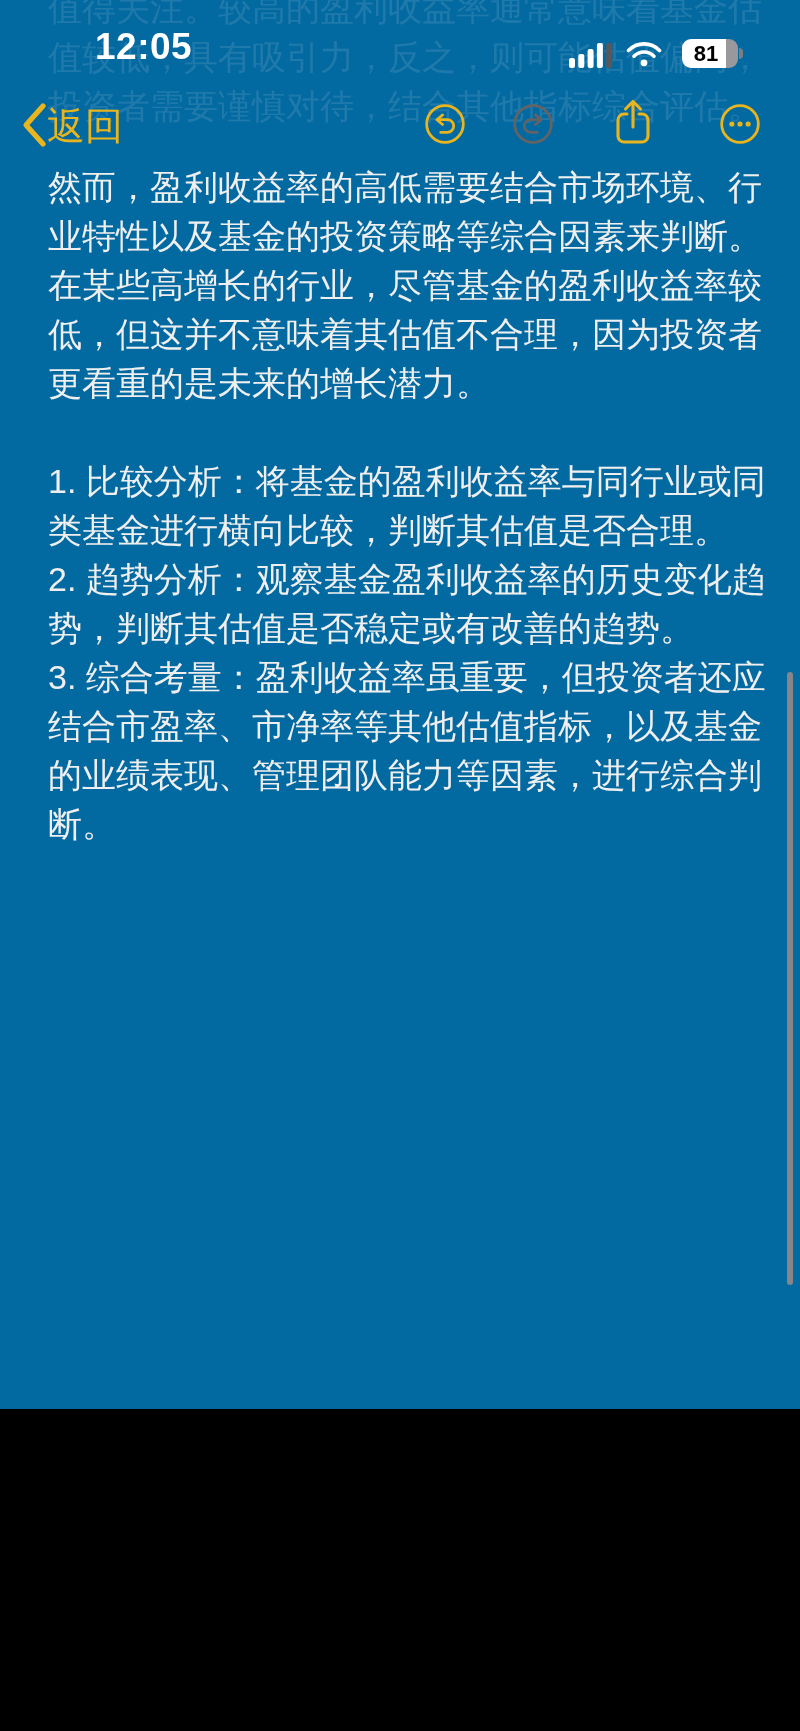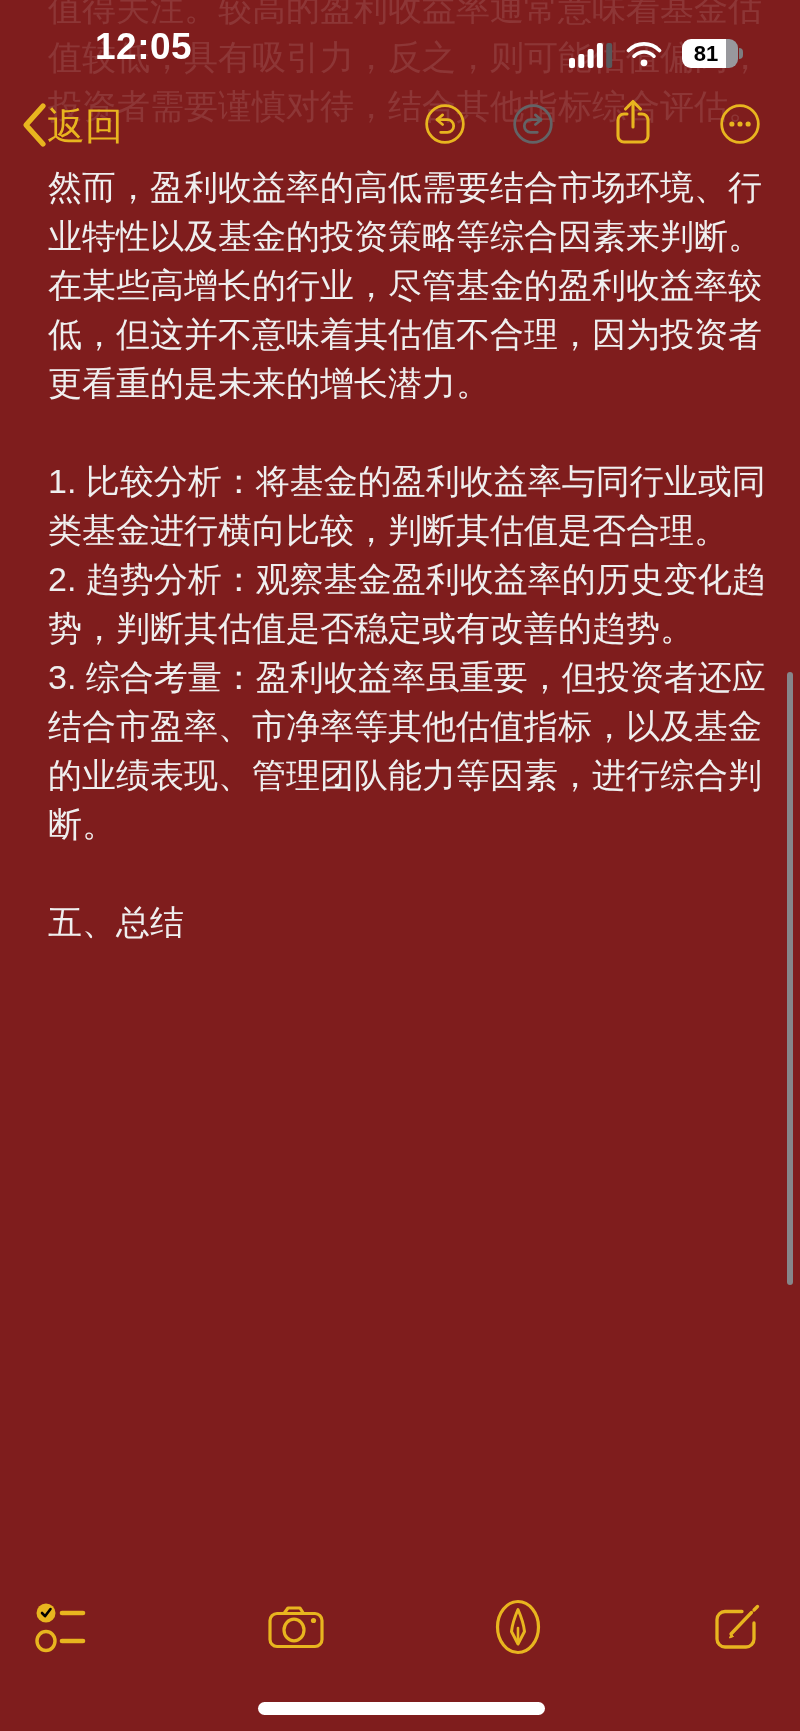--- a/index.html
+++ b/index.html
@@ -1,21 +1,21 @@
 <!DOCTYPE html>
 <html style="--accent: #e8b51f; --text: #efefef; --scrollbar: #86868a;"><head>
 <meta charset="utf-8">
 <style>
   * { margin: 0; padding: 0; box-sizing: border-box; }
   html, body { background: #000; }
   body { font-family: "Liberation Sans", "DejaVu Sans", sans-serif; }
   .screen {
     position: relative;
-    width: 800px; height: 1731px;
-    background: #7f1d1d;
+    width: 800px; height: 1409px;
+    background: #0369a1;
     overflow: hidden;
     color: var(--text, #efefef);
   }
 
   
   .ghost {
     position: absolute; top: -16px; left: 48px; width: 722px;
     font-size: 34px; line-height: 49px;
     color: #ffffff; opacity: 0.11;
     filter: blur(0.6px);
@@ -164,21 +164,20 @@
         <circle cx="30.5" cy="22" r="2.7" fill="currentColor"></circle>
       </svg>
     </div>
   </div>
 
   <main class="note-content">
       <p class="para">然而，盈利收益率的高低需要结合市场环境、行业特性以及基金的投资策略等综合因素来判断。在某些高增长的行业，尽管基金的盈利收益率较低，但这并不意味着其估值不合理，因为投资者更看重的是未来的增长潜力。</p>
       <p class="para gap">1. 比较分析：将基金的盈利收益率与同行业或同类基金进行横向比较，判断其估值是否合理。</p>
       <p class="para">2. 趋势分析：观察基金盈利收益率的历史变化趋势，判断其估值是否稳定或有改善的趋势。</p>
       <p class="para">3. 综合考量：盈利收益率虽重要，但投资者还应结合市盈率、市净率等其他估值指标，以及基金的业绩表现、管理团队能力等因素，进行综合判断。</p>
-      <p class="para gap">五、总结</p>
     </main>
 
   <div class="scrollbar"></div>
 
   <div class="bottom-toolbar">
     <div class="tool-btn">
       <svg width="62" height="52" viewBox="0 0 62 52">
         <circle cx="11" cy="12" r="9.5" fill="currentColor"></circle>
         <path d="M7 12 l3 3.2 L15.5 8" fill="none" stroke="#000" stroke-width="2.6" stroke-linecap="round" stroke-linejoin="round"></path>
         <line x1="27" y1="12" x2="48" y2="12" stroke="currentColor" stroke-width="4.6" stroke-linecap="round"></line>

